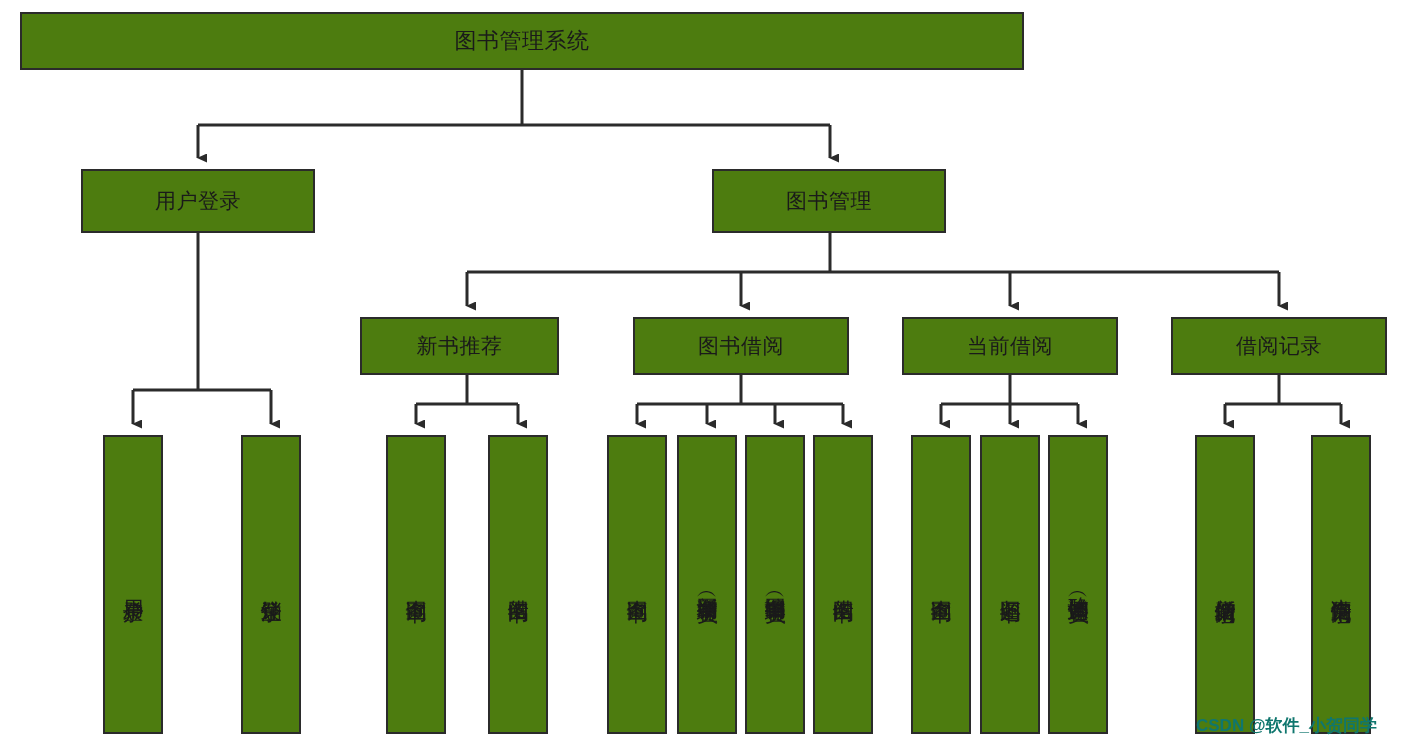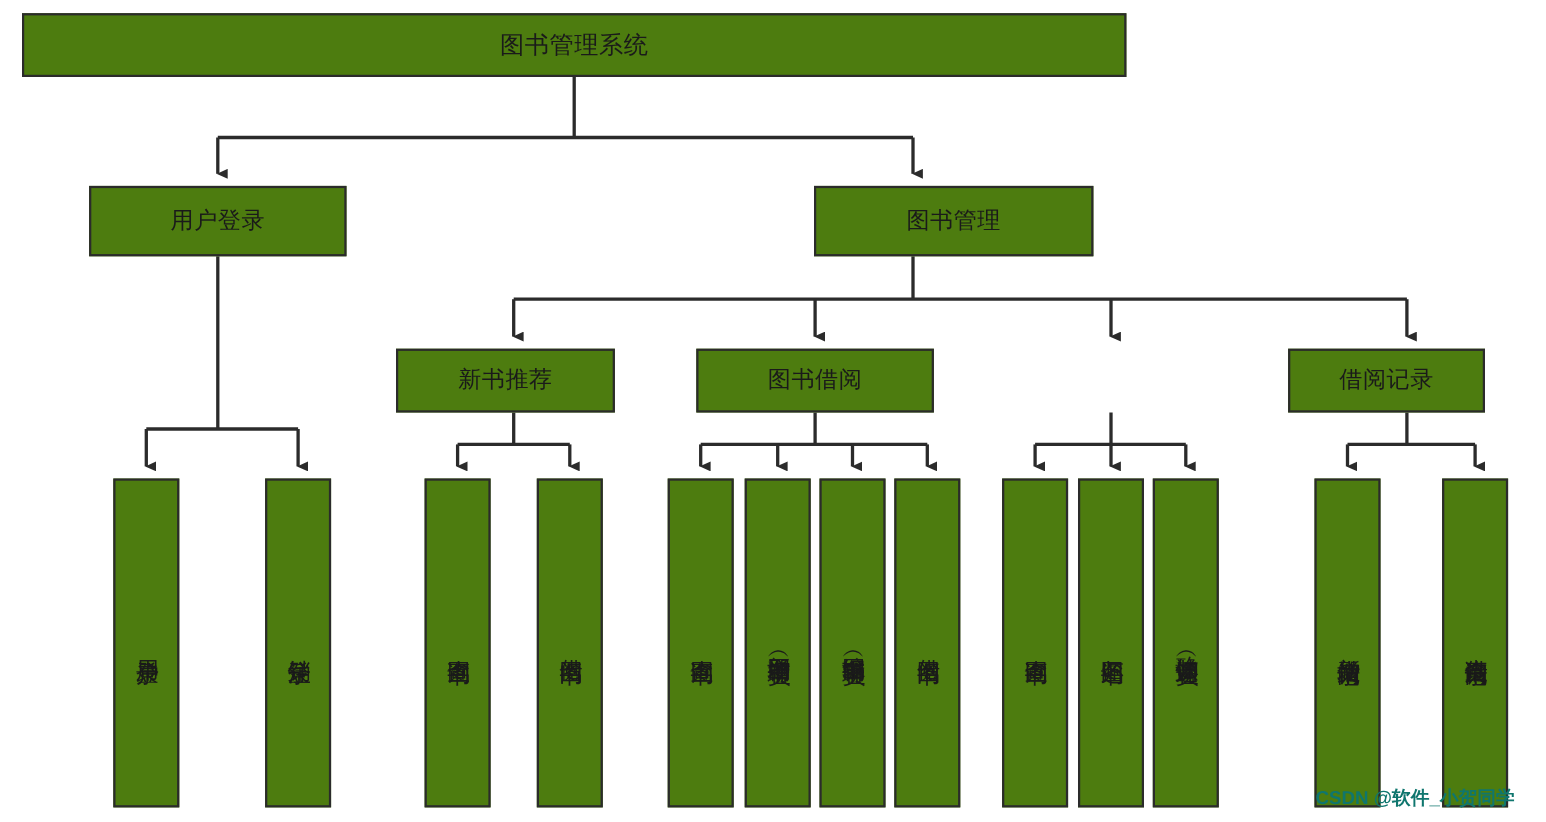--- a/index.html
+++ b/index.html
@@ -137,31 +137,34 @@
     </g>
   </svg>
 
   <div class="node horizontal root" style="left:20px; top:12px; width:1004px; height:58px;">
     <span class="label">图书管理系统</span>
   </div>
 
   <div class="node horizontal" style="left:81px; top:169px; width:234px; height:64px;">
     <span class="label">用户登录</span>
   </div>
-  <div class="node horizontal" style="left:740px; top:169px; width:254px; height:64px;">
+  <div class="node horizontal" style="left:712px; top:169px; width:234px; height:64px;">
     <span class="label">图书管理</span>
   </div>
 
   <div class="node horizontal" style="left:360px; top:317px; width:199px; height:58px;">
     <span class="label">新书推荐</span>
   </div>
   <div class="node horizontal" style="left:633px; top:317px; width:216px; height:58px;">
     <span class="label">图书借阅</span>
   </div>
-  <div class="node horizontal" style="left:1171px; top:317px; width:179px; height:58px;">
+  <div class="node horizontal" style="left:902px; top:317px; width:216px; height:58px;">
+    <span class="label">当前借阅</span>
+  </div>
+  <div class="node horizontal" style="left:1171px; top:317px; width:216px; height:58px;">
     <span class="label">借阅记录</span>
   </div>
 
   <div class="node vertical" style="left:103px; top:435px; width:60px; height:299px;">
     <span class="label">用户登录</span>
   </div>
   <div class="node vertical" style="left:241px; top:435px; width:60px; height:299px;">
     <span class="label">注销登录</span>
   </div>
 

